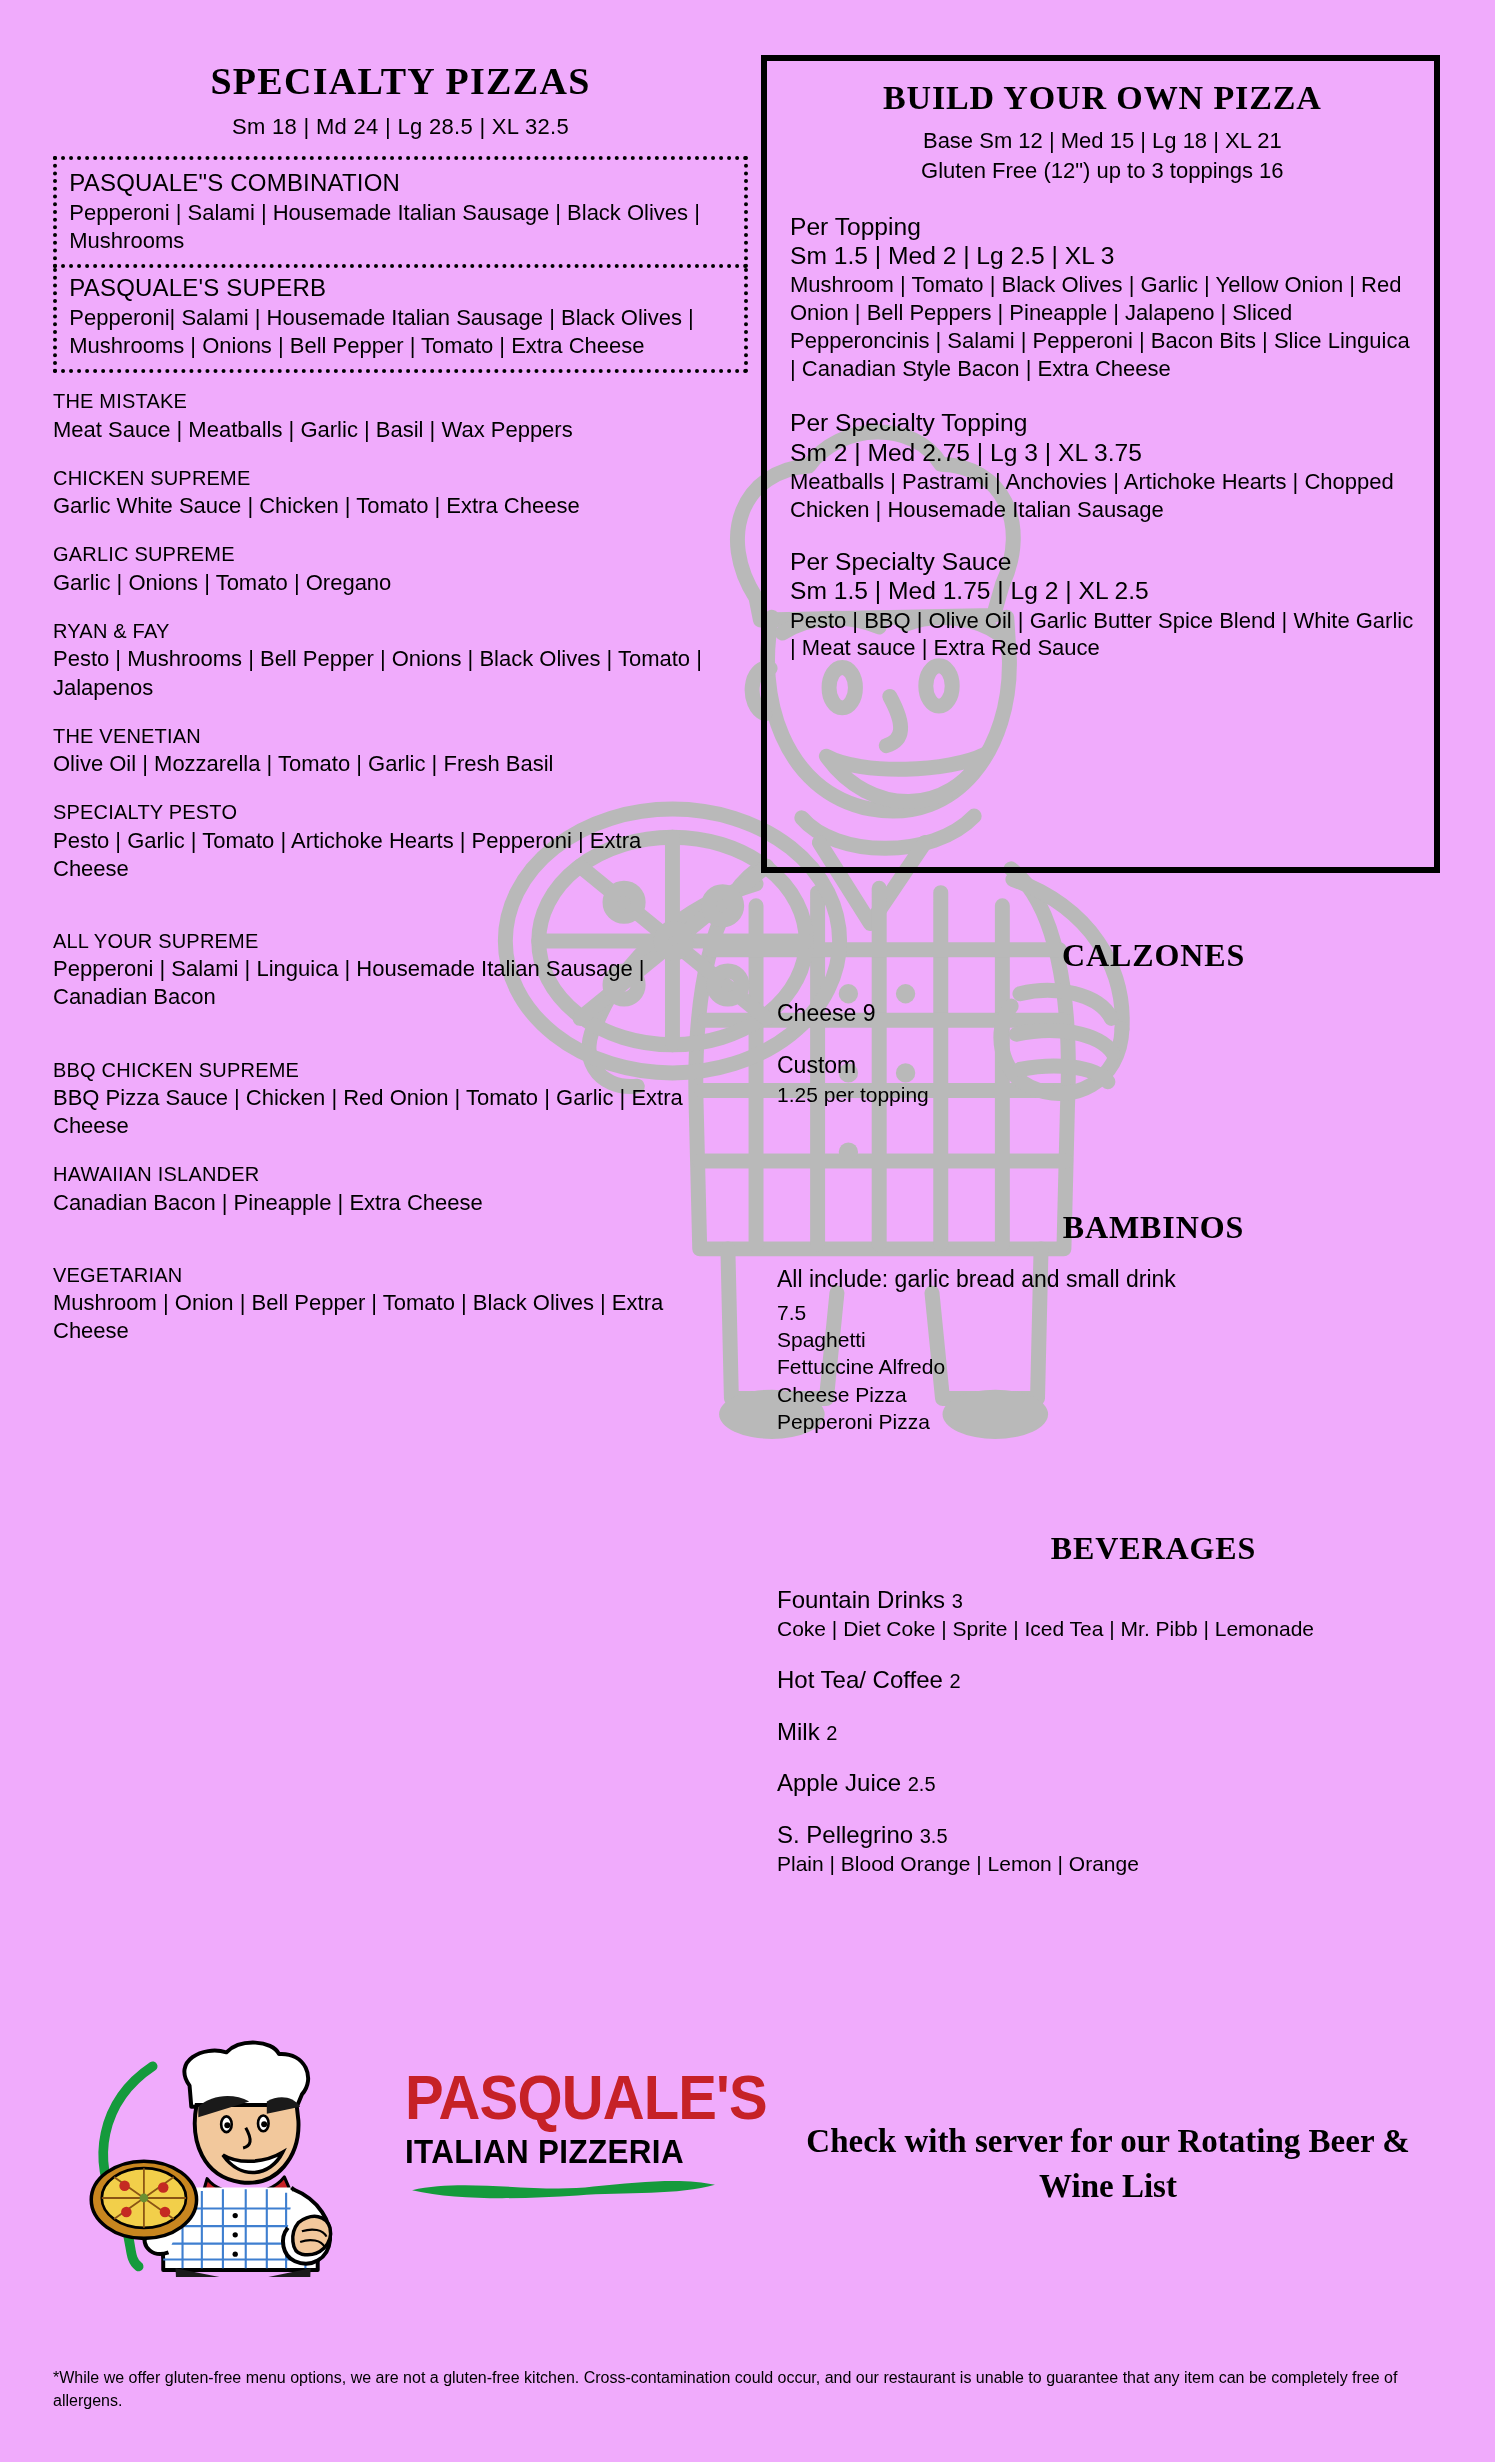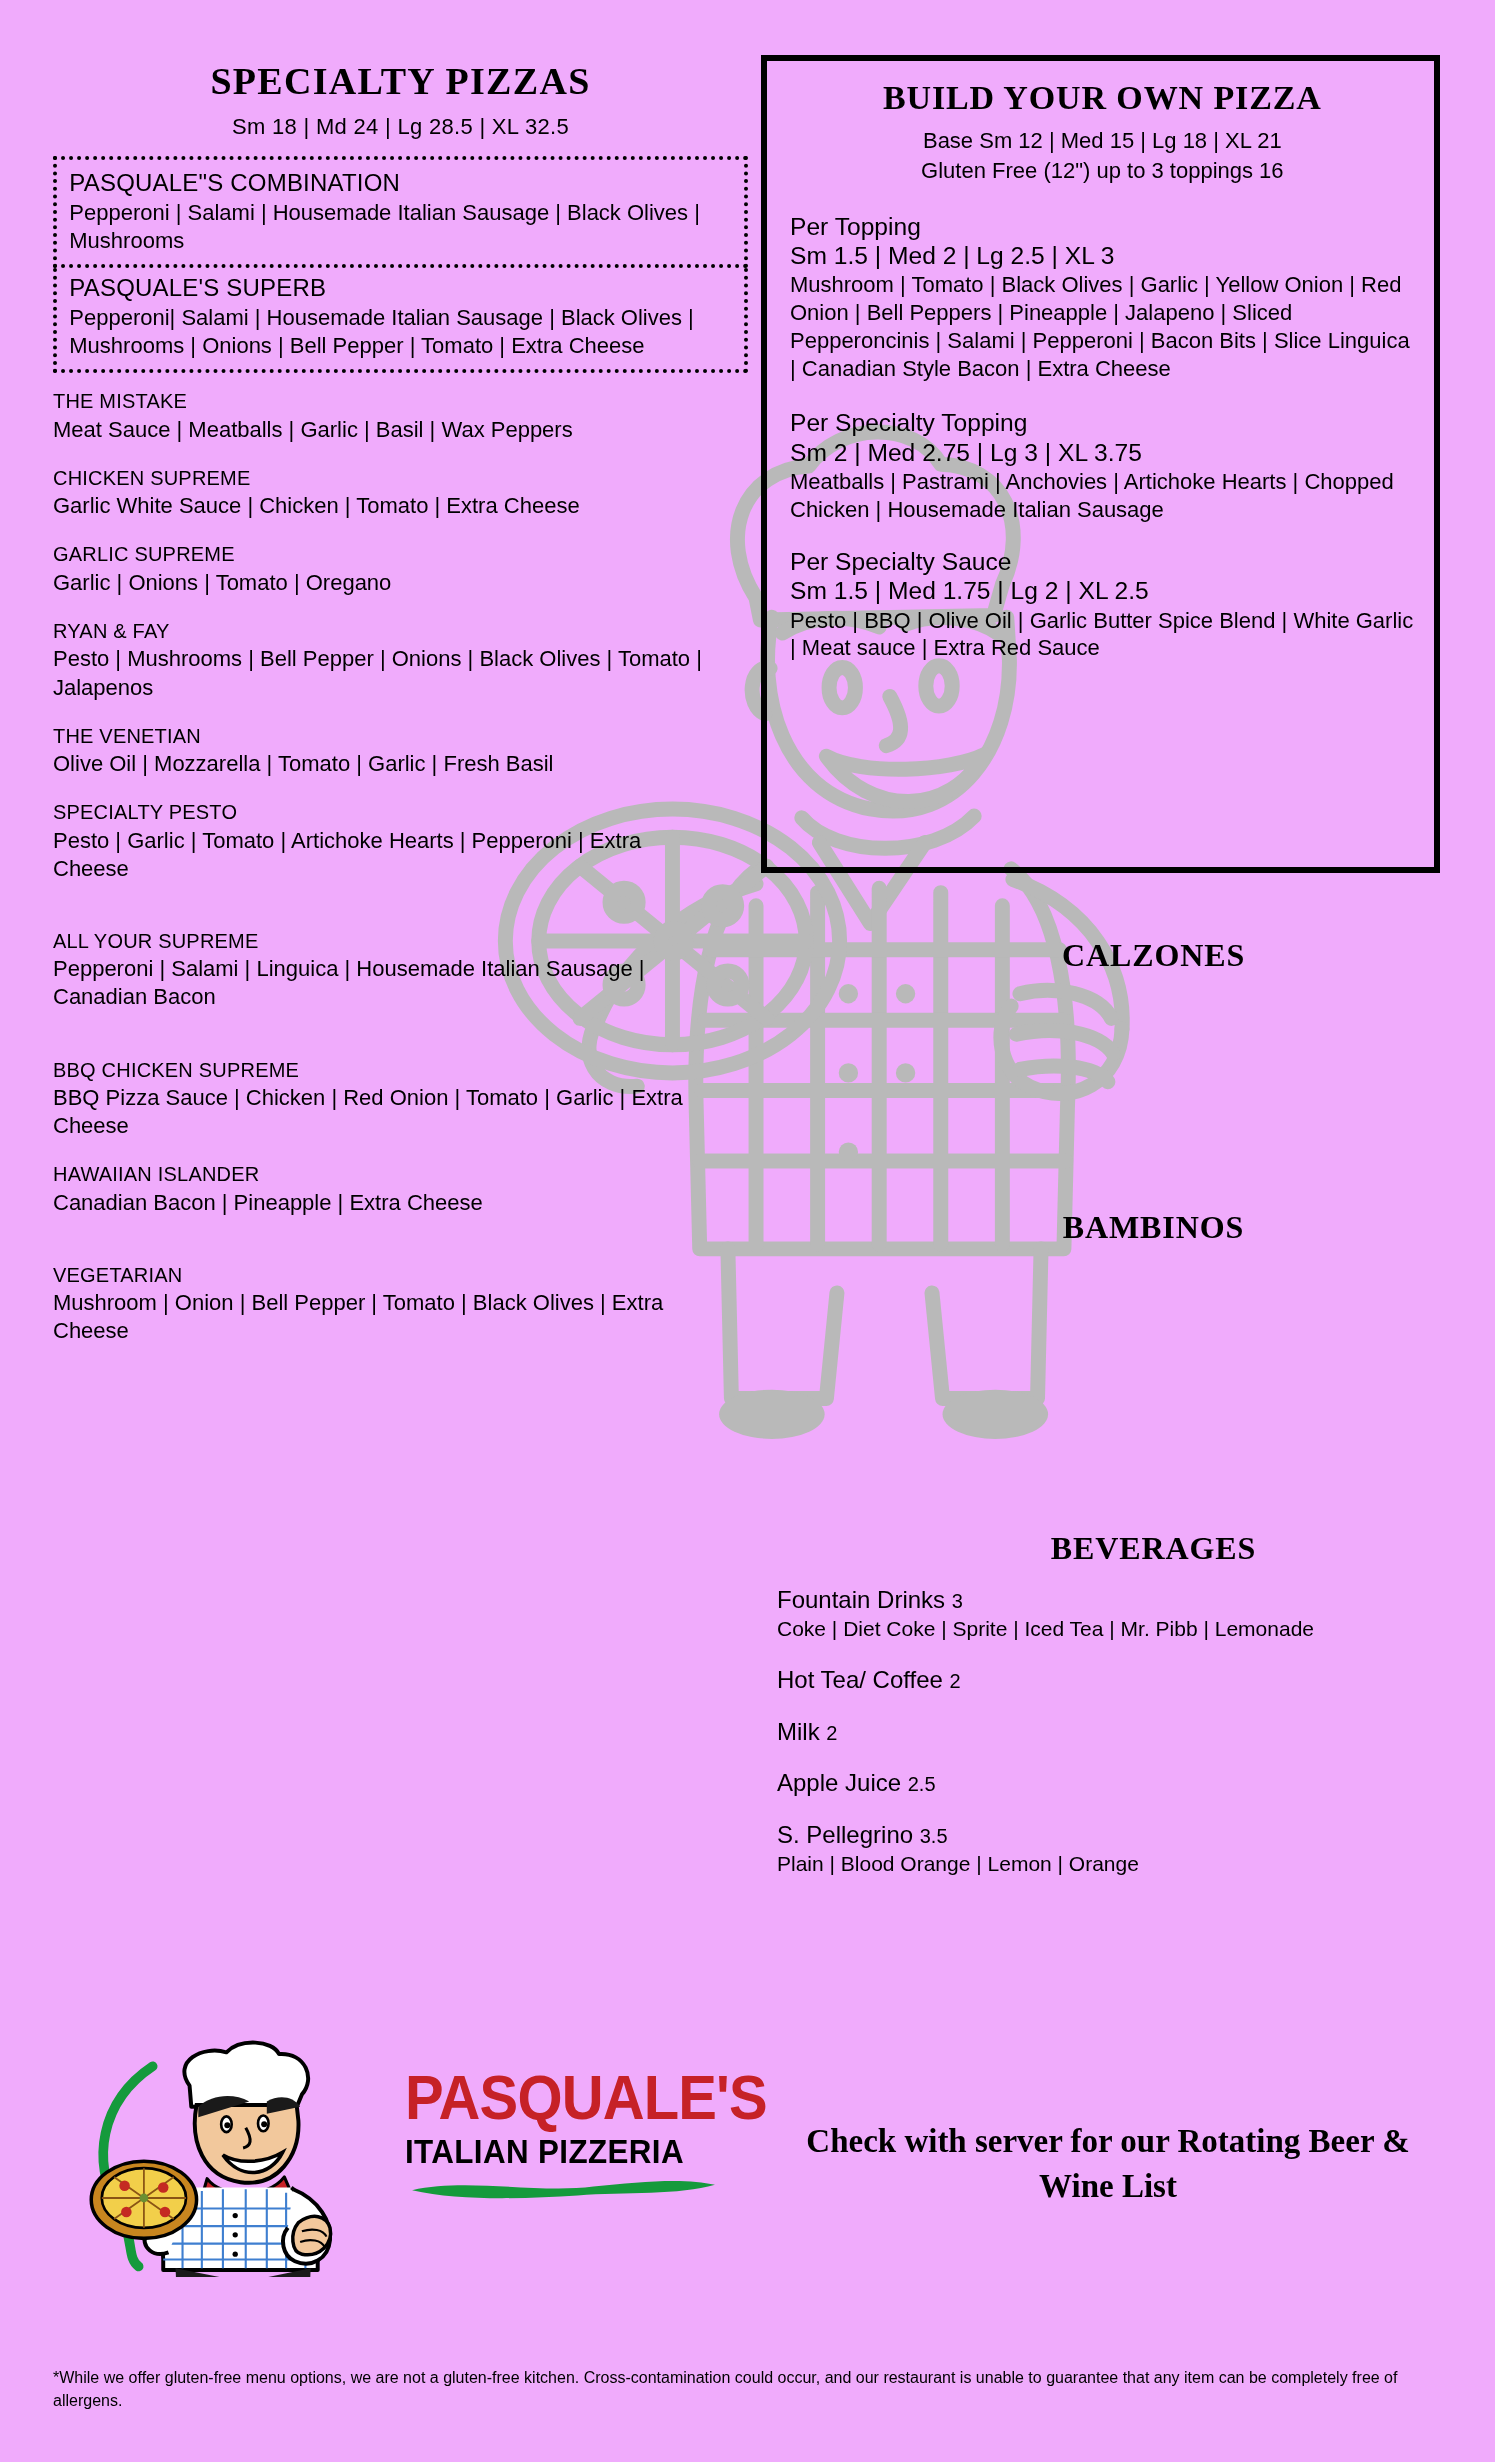--- a/index.html
+++ b/index.html
@@ -379,24 +379,41 @@
 
       <div class="byo-group small-gap">
         <div class="byo-label">Per Specialty Sauce</div>
         <div class="byo-price">Sm 1.5 | Med 1.75 | Lg 2 | XL 2.5</div>
         <div class="byo-list">Pesto | BBQ | Olive Oil | Garlic Butter Spice Blend | White Garlic | Meat sauce | Extra Red Sauce</div>
       </div>
     </div>
 
     <div id="calzones-block">
       <h2 class="sect-head right-shift">CALZONES</h2>
+      <div id="calzones-items">
+        <div class="calz-item">
+          <div class="r-line">Cheese 9</div>
+        </div>
+        <div class="calz-item">
+          <div class="r-line">Custom</div>
+          <div class="r-line-sm">1.25 per topping</div>
+        </div>
+      </div>
     </div>
 
     <div id="bambinos-block">
       <h2 class="sect-head right-shift">BAMBINOS</h2>
+      <div id="bambinos-items">
+        <div class="r-line">All include: garlic bread and small drink</div>
+        <div class="r-line-sm" style="margin-top:3.5px">7.5</div>
+        <div class="r-line-sm">Spaghetti</div>
+        <div class="r-line-sm">Fettuccine Alfredo</div>
+        <div class="r-line-sm">Cheese Pizza</div>
+        <div class="r-line-sm">Pepperoni Pizza</div>
+      </div>
     </div>
 
     <div id="beverages-block">
       <h2 class="sect-head right-shift">BEVERAGES</h2>
       <div id="beverages-items">
 
         <div class="bev-item">
           <div class="bev-name">
             <span>Fountain Drinks</span>
             <span class="price">3</span>

